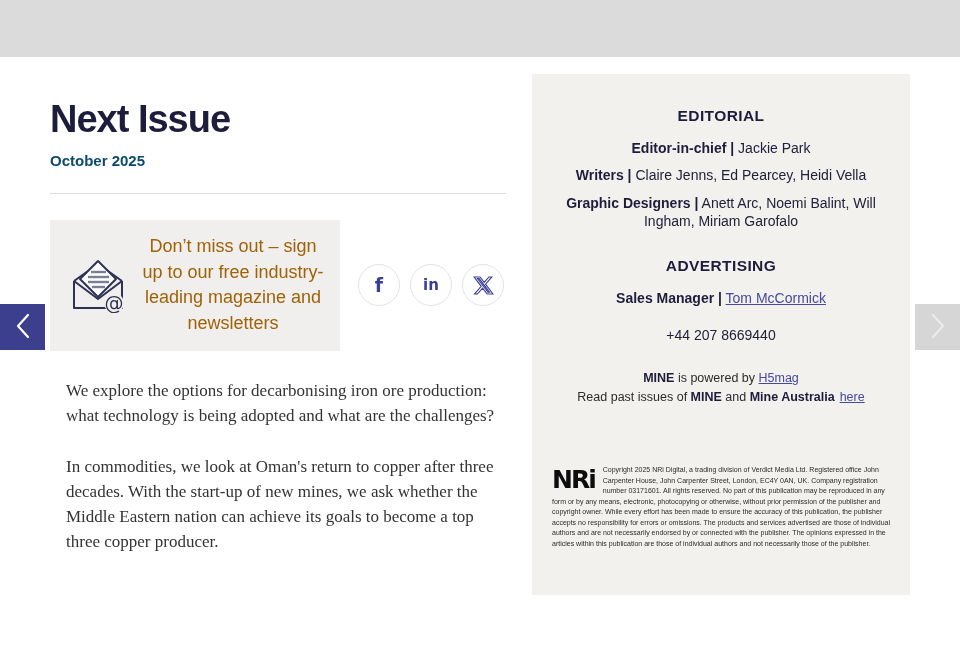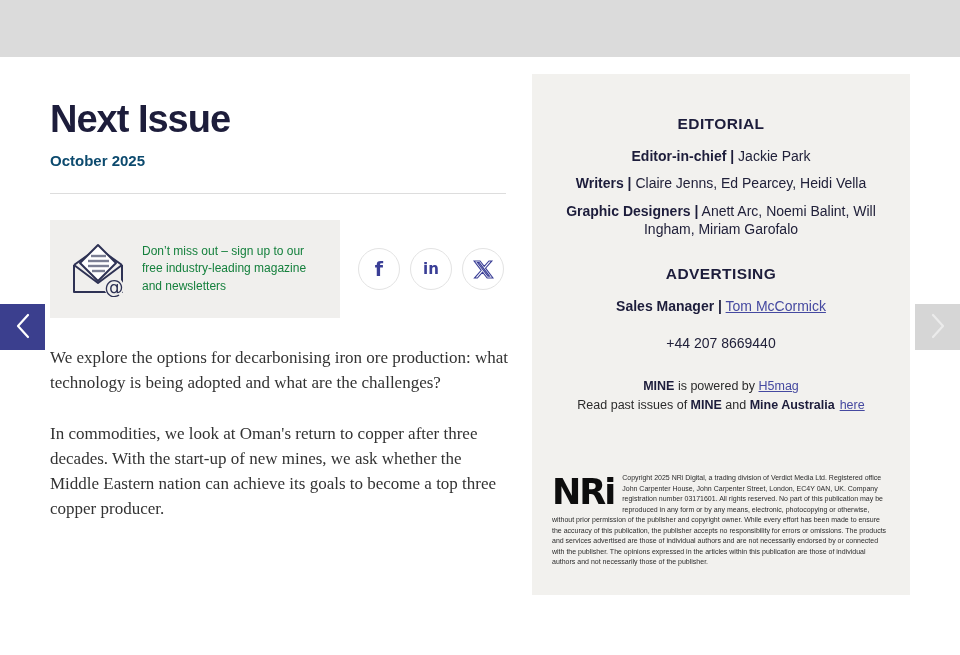--- a/index.html
+++ b/index.html
@@ -19,50 +19,50 @@
   
   .left-col { position:absolute; left:50px; top:59px; width:460px; }
   .page-title { margin-top:39px; font-size:38px; font-weight:700; letter-spacing:-1px; color:#1d1d3b; }
   .issue-date { margin-top:11px; font-size:15px; font-weight:700; color:#0c4a6e; }
   .rule { border:none; border-top:1px solid #dddddd; margin-top:24px; width:456px; }
 
   .signup-row { margin-top:26px; display:flex; align-items:center; }
   .signup-box { width:290px; min-height:98px; background:#f0efed; display:flex; align-items:center;
                 padding:14px 12px 14px 18px; cursor:pointer; }
   .env-icon { width:60px; height:56px; flex:0 0 auto; margin-right:14px; }
-  .signup-text { font-size:12px; line-height:1.43; color:#15803d; width:182px; }
+  .signup-text { font-size:18px; line-height:1.43; color:#a16207; width:182px;text-align:center; }
 
   .socials { display:flex; margin-left:18px; gap:10px; }
   .soc { width:42px; height:42px; border-radius:50%; background:#fff; border:1px solid #e3e3e3;
          display:flex; align-items:center; justify-content:center; cursor:pointer; text-decoration:none; }
   .soc .fb { font-family:"DejaVu Sans", sans-serif; font-weight:700; font-size:19px; color:#3a3e96; }
   .soc .li { font-family:"DejaVu Sans", sans-serif; font-weight:700; font-size:15px; color:#3a3e96; letter-spacing:0; }
 
   .article { margin-top:28px; width:458px; font-family:"Liberation Serif", serif;
              font-size:17px; line-height:1.47; color:#333333; }
-  .article p { margin-bottom:26px; }
+  .article p { margin-bottom:26px;margin-left:16px; }
 
   
   .panel { position:absolute; left:532px; top:74px; width:378px; height:521px; background:#f2f1ee;
-           text-align:center; color:#21213a; padding:12px 20px; }
+           text-align:center; color:#21213a; padding:4px 20px; }
   .panel h2 { font-size:15.5px; font-weight:700; letter-spacing:0.4px; color:#1d1d3b; }
   .h-editorial { padding-top:29px; }
   .h-advertising { margin-top:26px; }
   .m-row { font-size:14px; line-height:1.32; margin-top:9px; }
   .m-row.first { margin-top:14px; }
   .m-row strong { font-weight:700; color:#1d1d3b; }
   .panel a { color:#4549a0; text-decoration:underline; cursor:pointer; }
   .phone { margin-top:19px; }
   .small-row { font-size:12.5px; line-height:1.3; margin-top:3px; color:#2b2b2b; }
   .small-row.lead { margin-top:25px; }
   .small-row strong { font-weight:700; color:#1d1d3b; }
   .here-link { margin-left:5px; }
 
   .copyright { margin-top:60px; text-align:left; font-size:7px; line-height:1.5; color:#2b2b2b; }
-  .nri-logo { float:left; font-family:"DejaVu Sans", sans-serif; font-weight:700; font-size:35px;
+  .nri-logo { float:left; font-family:"DejaVu Sans", sans-serif; font-weight:700; font-size:25px;
               letter-spacing:-2px; line-height:0.95; color:#0d0d0d; margin:3px 8px 1px 0; }
 </style>
 </head>
 <body>
 
 <div class="stage">
 
   <div class="top-band"></div>
 
   <button class="nav-arrow prev">

